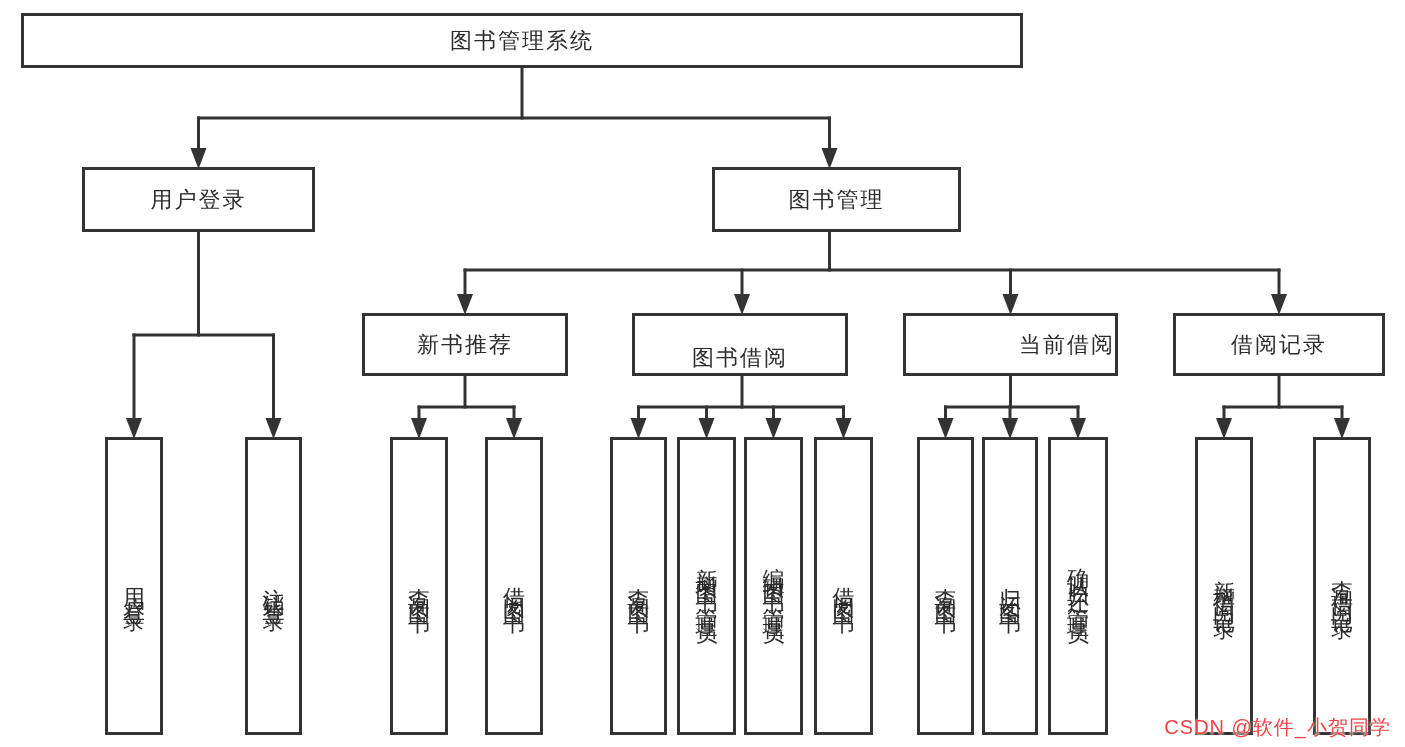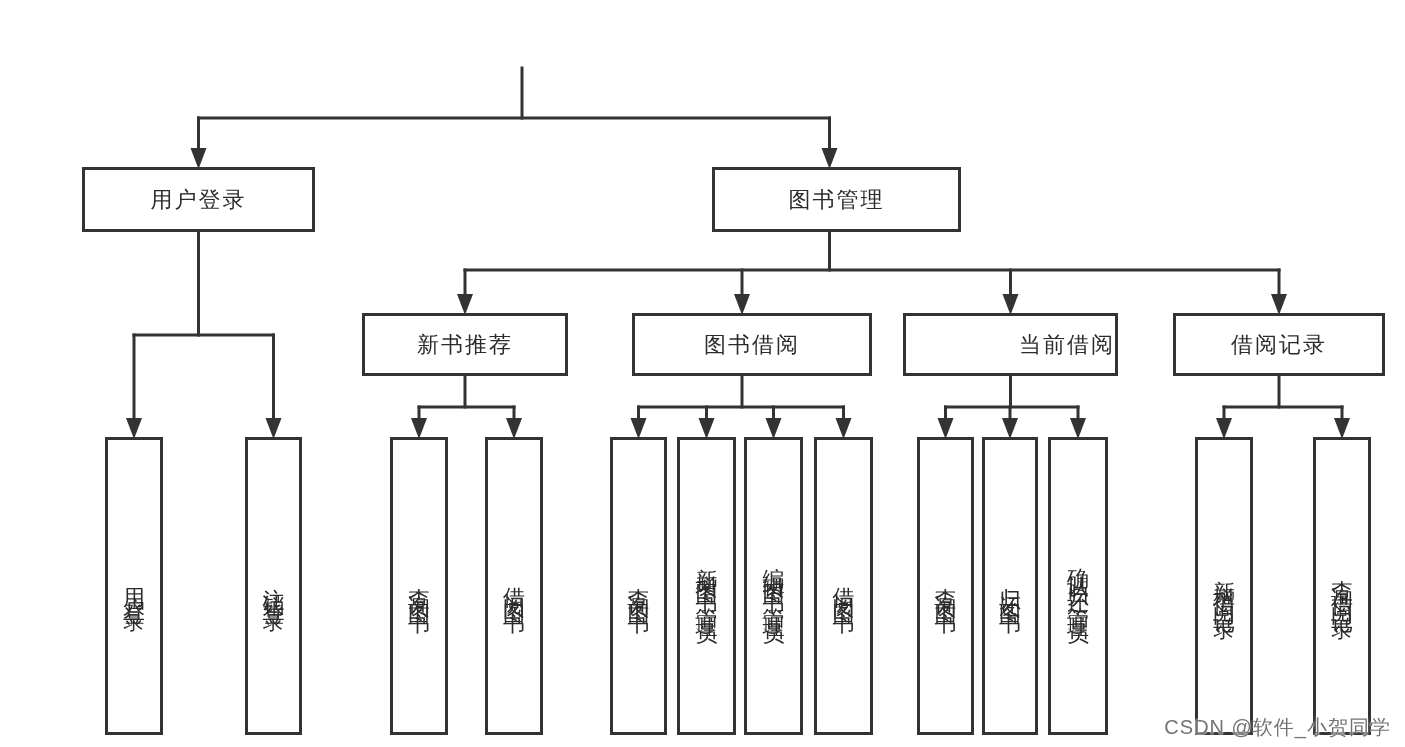--- a/index.html
+++ b/index.html
@@ -41,21 +41,21 @@
     letter-spacing: 8px;
     white-space: normal;
     line-height: 1;
     font-size: 22px;
   }
   .watermark {
     position: absolute;
     right: 14px;
     bottom: 6px;
     font-size: 20px;
-    color: #737373;
+    color: #ef4444;
     text-shadow: 0 0 3px #ffffff, 0 0 2px #ffffff;
     z-index: 5;
     letter-spacing: 1px;
   }
 </style>
 </head>
 <body>
 
 <div id="stage">
   <svg id="connectors" xmlns="http://www.w3.org/2000/svg">
@@ -107,30 +107,33 @@
       <polygon points="1070,418 1086,418 1078,439" fill="#333333"></polygon>
       <line x1="1279" y1="376" x2="1279" y2="407" stroke="#333333" stroke-width="3" stroke-linecap="square"></line>
       <line x1="1224" y1="407" x2="1342" y2="407" stroke="#333333" stroke-width="3" stroke-linecap="square"></line>
       <line x1="1224" y1="407" x2="1224" y2="423" stroke="#333333" stroke-width="3" stroke-linecap="square"></line>
       <polygon points="1216,418 1232,418 1224,439" fill="#333333"></polygon>
       <line x1="1342" y1="407" x2="1342" y2="423" stroke="#333333" stroke-width="3" stroke-linecap="square"></line>
       <polygon points="1334,418 1350,418 1342,439" fill="#333333"></polygon>
     </svg>
 
   <div class="watermark">CSDN @软件_小贺同学</div>
+<div class="node horiz" style="left: 21px; top: 13px; width: 1002px; height: 55px;">
+      <span class="node-label">图书管理系统</span>
+    </div>
     <div class="node horiz" style="left: 82px; top: 167px; width: 233px; height: 65px;">
       <span class="node-label">用户登录</span>
     </div>
     <div class="node horiz" style="left: 712px; top: 167px; width: 249px; height: 65px;">
       <span class="node-label">图书管理</span>
     </div>
     <div class="node horiz" style="left: 362px; top: 313px; width: 206px; height: 63px;">
       <span class="node-label">新书推荐</span>
     </div>
-    <div class="node horiz" style="left: 632px; top: 313px; width: 240px; height: 63px;">
+    <div class="node horiz" style="left: 632px; top: 313px; width: 216px; height: 63px; align-items: flex-end;">
       <span class="node-label">图书借阅</span>
     </div>
     <div class="node horiz" style="left: 903px; top: 313px; width: 215px; height: 63px; justify-content: flex-end;">
       <span class="node-label">当前借阅</span>
     </div>
     <div class="node horiz" style="left: 1173px; top: 313px; width: 212px; height: 63px;">
       <span class="node-label">借阅记录</span>
     </div>
     <div class="node vert" style="left: 105px; top: 437px; width: 58px; height: 298px;">
       <span class="node-label">用户登录</span>

